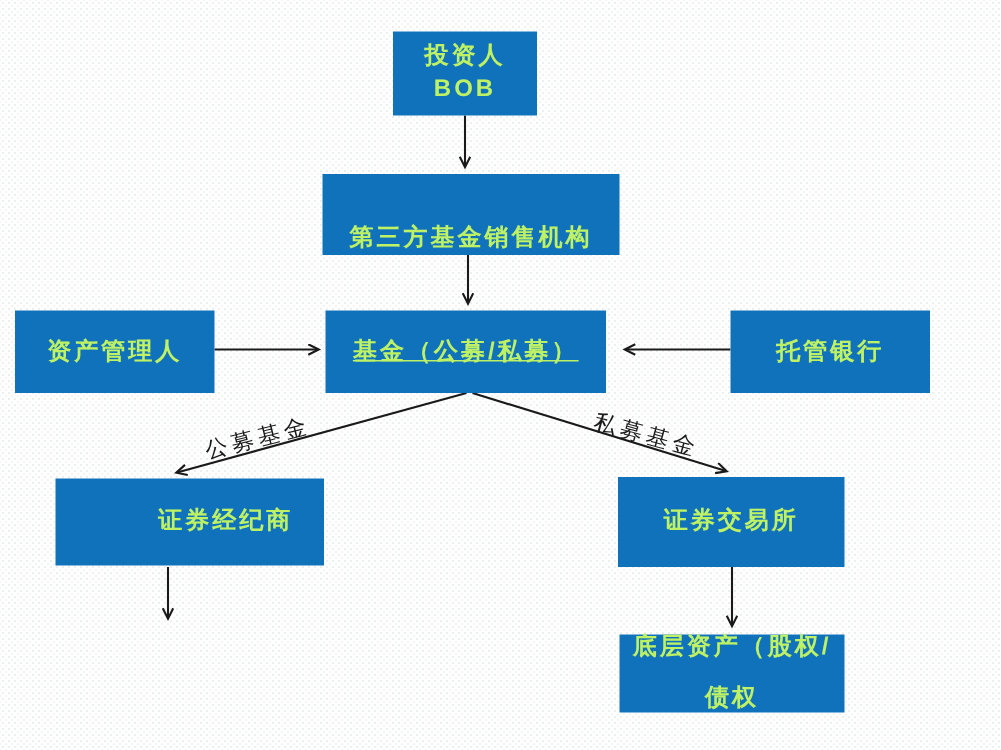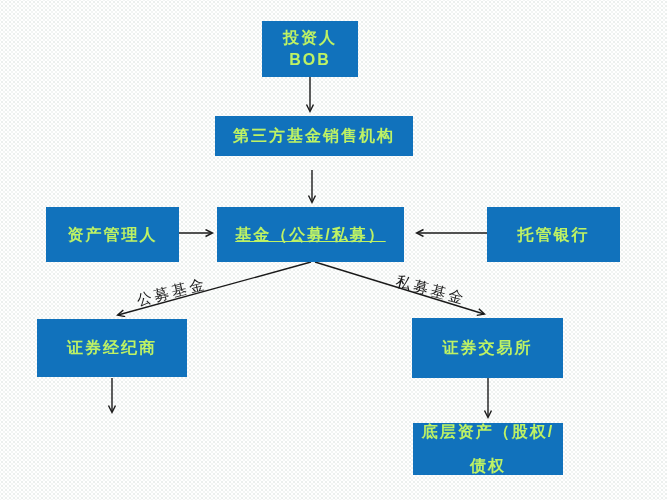--- a/index.html
+++ b/index.html
@@ -35,25 +35,25 @@
     flex-direction: column;
     align-items: center;
     justify-content: center;
     text-align: center;
     font-weight: 700;
     font-size: 16px;
     letter-spacing: 2px;
     line-height: 22px;
   }
   .n-investor   { left:262px; top:21px;  width:96px;  height:56px; }
-  .n-sales      { left:215px; top:116px; width:198px; height:40px; }
-  .n-manager    { left:10px;  top:207px; width:133px; height:55px;margin-left:36px; }
+  .n-sales      { left:215px; top:116px; width:198px; height:54px;justify-content:flex-end; }
+  .n-manager    { left:10px;  top:207px; width:133px; height:55px; }
   .n-fund       { left:217px; top:207px; width:187px; height:55px;text-decoration:underline; }
   .n-custodian  { left:487px; top:207px; width:133px; height:55px; }
-  .n-broker     { left:37px;  top:319px; width:150px; height:58px; }
+  .n-broker     { left:37px;  top:319px; width:131px; height:58px;padding-left:48px; }
   .n-exchange   { left:37px;  top:418px; width:150px; height:55px; }
   .n-project    { left:412px; top:318px; width:151px; height:60px; }
   .n-underlying { left:413px; top:423px; width:150px; height:52px;gap:12px; }
   .edge-label {
     position: absolute;
     color: #1a1a1a;
     font-size: 15px;
     letter-spacing: 3px;
     white-space: nowrap;
     font-weight: 400;

